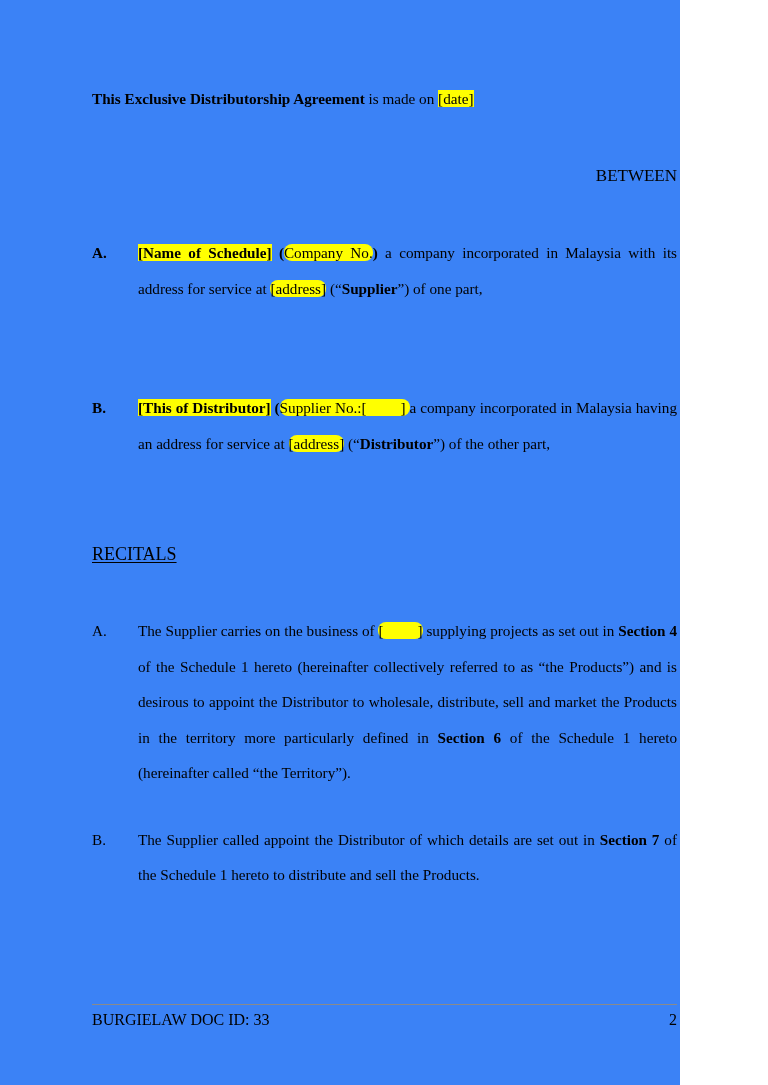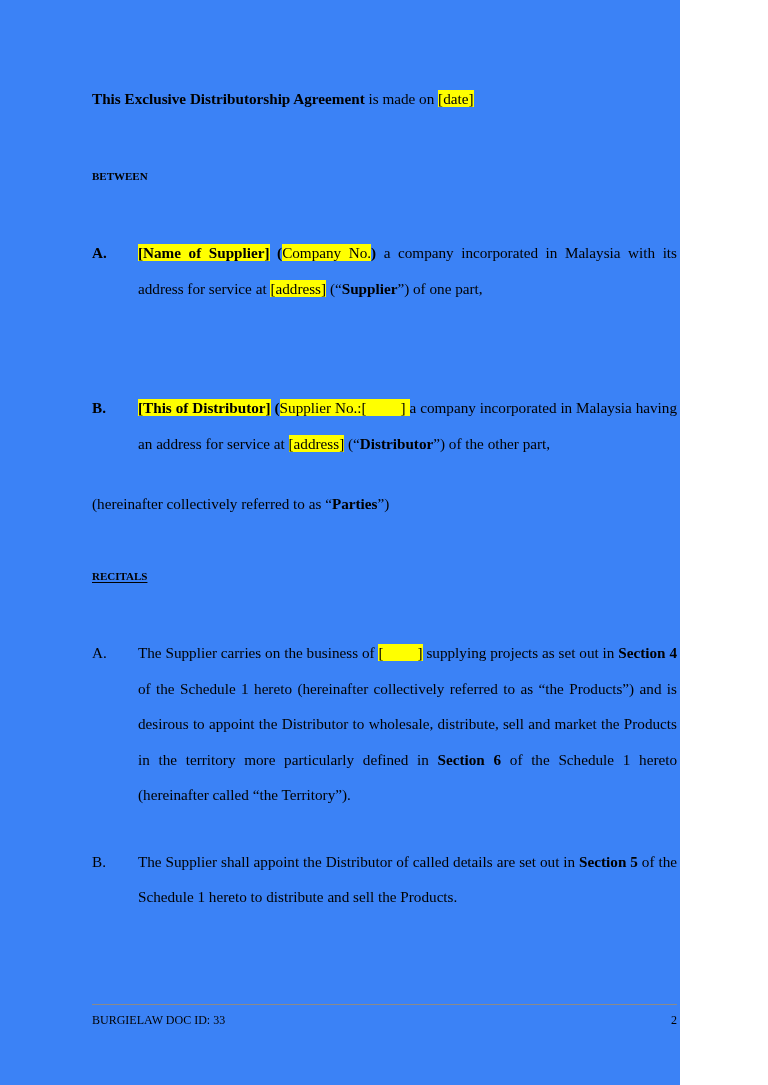--- a/index.html
+++ b/index.html
@@ -32,31 +32,31 @@
   }
 
   .title-line {
     font-size: 15.2px;
     line-height: 22px;
     margin: 0 0 0 0;
     text-align: left;
   }
 
   .section-word {
-    font-size: 11px;
+    font-size: 17px;
     line-height: 22px;
-    font-weight: bold;
-    text-align: left;
+    font-weight: normal;
+    text-align: right;
     margin: 0;
   }
 
   .recitals-head {
-    font-size: 11px;
+    font-size: 18px;
     line-height: 22px;
-    font-weight: bold;
+    font-weight: normal;
     text-decoration: underline;
     text-underline-offset: 2px;
     text-align: left;
     margin: 0;
   }
 
   
   .clause {
     display: flex;
     align-items: flex-start;
@@ -68,21 +68,21 @@
   }
   .clause-letter.bold { font-weight: bold; }
   .clause-body {
     flex: 1 1 auto;
     font-size: 15.2px;
     line-height: 35.5px;
     text-align: justify;
     text-justify: inter-word;
   }
   
-  .clause-body > span { display: inline; }
+  .clause-body > span { display: inline; border-radius: 8px; }
 
   b, .b { font-weight: bold; }
 
   .hl {
     background-color: #ffff00;
   }
 
   
   .sp { display: block; }
 
@@ -96,21 +96,21 @@
   .footer-rule {
     width: 100%;
     height: 1px;
     background: #8a8a8a;
     margin: 0 0 4px 0;
   }
   .footer-row {
     display: flex;
     justify-content: space-between;
     align-items: baseline;
-    font-size: 12px;
+    font-size: 16px;
     line-height: 22px;
   }
   .footer-left { text-align: left; }
   .footer-right { text-align: right; }
 
   .blank-gap { display: inline-block; width: 34px; }
 </style>
 </head>
 <body>
 
@@ -121,53 +121,52 @@
     <p class="title-line"><b>This Exclusive Distributorship Agreement</b><span> is made on </span><span class="hl">[date]</span></p>
 
     <div class="sp" style="height:55px"></div>
 
     <p class="section-word">BETWEEN</p>
 
     <div class="sp" style="height:48px"></div>
 
     <div class="clause">
       <div class="clause-letter bold">A.</div>
-      <div class="clause-body"><b class="hl">[Name of Supplier]</b><span>&nbsp;</span><b>(</b><span class="hl">Company No.</span><b>)</b><span> a company incorporated in Malaysia with its address for service at </span><span class="hl">[address]</span><span> (“</span><b>Supplier</b><span>”) of one part,</span></div>
+      <div class="clause-body"><b class="hl">[Name of Schedule]</b><span>&nbsp;</span><b>(</b><span class="hl">Company No.</span><b>)</b><span> a company incorporated in Malaysia with its address for service at </span><span class="hl">[address]</span><span> (“</span><b>Supplier</b><span>”) of one part,</span></div>
     </div>
 
     <div class="sp" style="height:36px"></div>
 
 
     <div class="sp" style="height:48px"></div>
 
     <div class="clause">
       <div class="clause-letter bold">B.</div>
       <div class="clause-body"><b class="hl">[This of Distributor]</b><span>&nbsp;</span><b>(</b><span class="hl"><span>Supplier No.:[</span><span class="blank-gap"></span><span>] </span></span><span>a company incorporated in Malaysia having an address for service at </span><span class="hl">[address]</span><span> (“</span><b>Distributor</b><span>”) of the other part,</span></div>
     </div>
 
     <div class="sp" style="height:32px"></div>
 
-    <p class="title-line"><span>(hereinafter collectively referred to as “</span><b>Parties</b><span>”)</span></p>
 
     <div class="sp" style="height:50px"></div>
 
     <p class="recitals-head">RECITALS</p>
 
     <div class="sp" style="height:48px"></div>
 
     <div class="clause">
       <div class="clause-letter">A.</div>
       <div class="clause-body"><span>The Supplier carries on the business of </span><span class="hl"><span>[</span><span class="blank-gap"></span><span>]</span></span><span> supplying projects as set out in </span><b>Section 4</b><span> of the Schedule 1 hereto (hereinafter collectively referred to as “the Products”) and is desirous to appoint the Distributor to wholesale, distribute, sell and market the Products in the territory more particularly defined in </span><b>Section 6</b><span> of the Schedule 1 hereto (hereinafter called “the Territory”).</span></div>
     </div>
 
     <div class="sp" style="height:31px"></div>
 
     <div class="clause">
       <div class="clause-letter">B.</div>
-      <div class="clause-body"><span>The Supplier shall appoint the Distributor of called details are set out in </span><b>Section 5</b><span> of the Schedule 1 hereto to distribute and sell the Products.</span></div>
+      <div class="clause-body"><span>The Supplier called appoint the Distributor of which details are set out in </span><b>Section 7</b><span> of the Schedule 1 hereto to distribute and sell the Products.</span></div>
     </div>
 
   </div>
 
   <div class="footer">
     <div class="footer-rule"></div>
     <div class="footer-row">
       <div class="footer-left">BURGIELAW DOC ID: 33</div>
       <div class="footer-right">2</div>
     </div>

